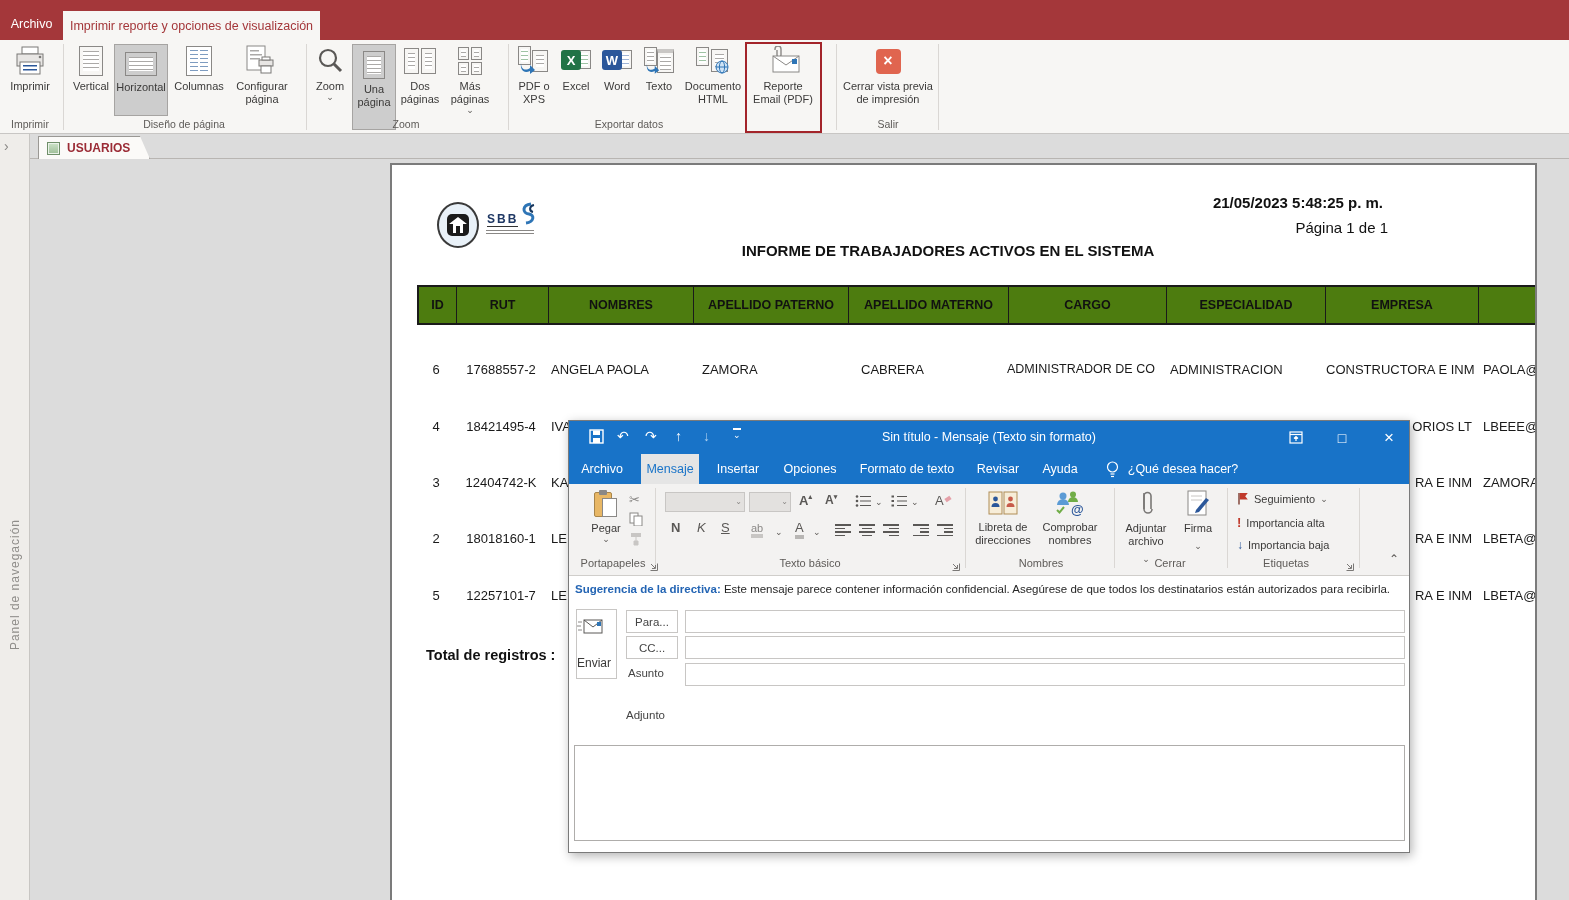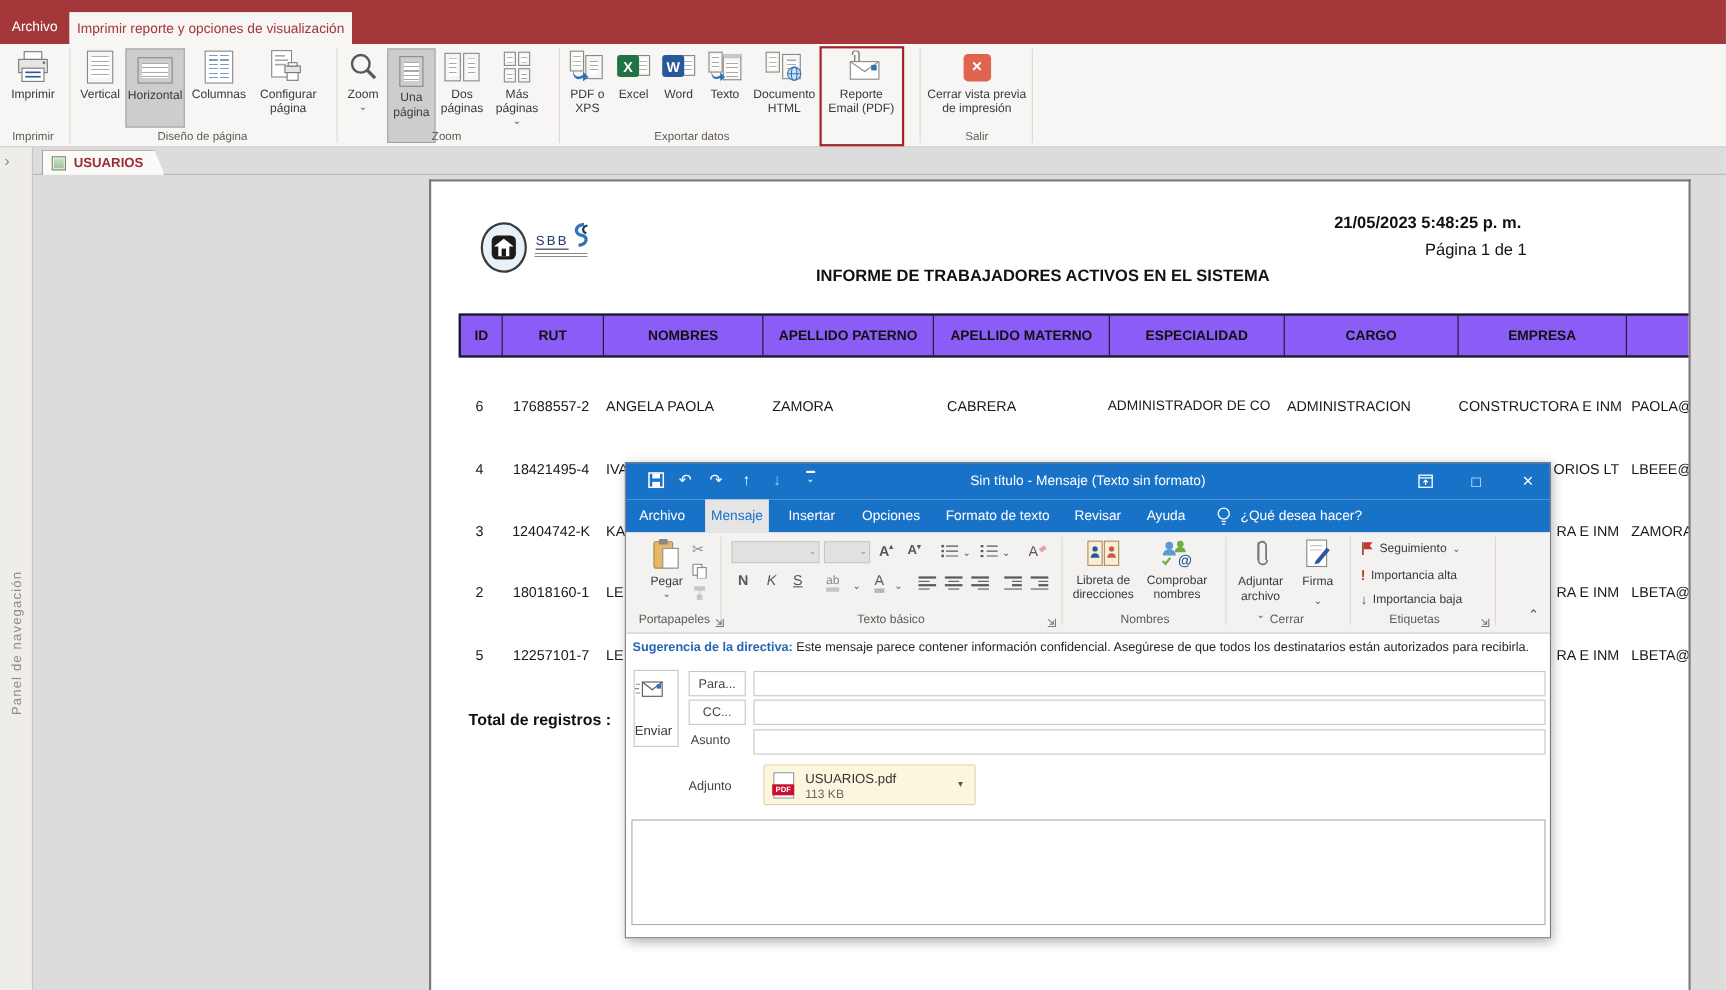--- a/index.html
+++ b/index.html
@@ -26,21 +26,21 @@
   .sheet{width:13px;height:19px;background:#fff;border:1px solid #8A8886;background-image:repeating-linear-gradient(to bottom,#9FC3A4 0 1px,transparent 1px 4px);background-clip:content-box;padding:2px}
   .redbox{border:2px solid #A3242A}
   
   .navstrip{left:0;top:134px;width:30px;height:766px;background:#EFEDEA;border-right:1px solid #C8C6C3}
   .vtext{writing-mode:vertical-rl;transform:rotate(180deg);font-size:12px;color:#8F8D8A;letter-spacing:1px}
   .objtab{left:38px;top:136px;width:112px;height:23px;background:#FBFAF8;border:1px solid #9A9894;border-bottom:none;clip-path:polygon(0 0,91% 0,100% 100%,0 100%);display:flex;align-items:center;gap:7px;padding-left:8px}
   .objtab .txt{font-size:12px;font-weight:bold;color:#9B2B35}
   .tabicon{width:13px;height:13px;border:1px solid #6F8F69;background:linear-gradient(#CDE3C8,#9DBD97);box-shadow:inset 0 0 0 1px #EAF2E8}
   
   .pagecv{left:390px;top:163px;width:1147px;height:737px;background:#fff;border:2px solid #7B7B7B;border-bottom:none;overflow:hidden}
-  .thdr{display:flex;border:2px solid #1a1a1a;background:#8b5cf6;height:40px}
+  .thdr{display:flex;border:2px solid #1a1a1a;background:#4d7c0f;height:40px}
   .thdr>div{border-right:1.5px solid #1a1a1a;display:flex;align-items:center;justify-content:center;font-size:12.5px;font-weight:bold;color:#111}
   .thdr>div:last-child{border-right:none}
   .trow{display:flex;height:20px;font-size:13px;color:#1a1a1a}
   .trow>div{display:flex;align-items:center;overflow:hidden;white-space:nowrap}
   .c0{width:38px;flex:none;justify-content:center}.c1{width:92px;flex:none;justify-content:center}
   .c2{width:145px;flex:none;padding-left:4px}.c3{width:155px;flex:none;padding-left:10px}
   .c4{width:160px;flex:none;padding-left:14px}.c5{width:158px;flex:none;font-size:12.5px}
   .c6{width:159px;flex:none;padding-left:5px}.c7{width:153px;flex:none;padding-left:2px}
   .c8{width:62px;flex:none;padding-left:6px}
   .c7r{justify-content:flex-end;padding-right:5px}
@@ -280,40 +280,40 @@
 <div class="abs pagecv">
 
   <div class="abs" style="left:45px;top:37px;width:120px;height:48px">
     <div class="abs" style="left:0;top:0;width:42px;height:46px;border:2px solid #3A3A3A;border-radius:50%;background:#E9F1F8;display:flex;align-items:center;justify-content:center">
       <svg width="24" height="24" viewBox="0 0 24 24">
           <rect x="1" y="1" width="22" height="22" rx="5" fill="#1b1b1b"></rect>
           <path d="M12 4 L21 11 H17 V20 H7 V11 H3 Z" fill="#fff"></path>
           <rect x="10" y="13" width="4" height="7" fill="#1b1b1b"></rect>
         </svg>
     </div>
-    <div class="abs" style="left:50px;top:10px;font-size:12px;font-weight:normal;color:#1F3864;letter-spacing:2px;border-bottom:1px solid #333">SBB</div>
+    <div class="abs" style="left:50px;top:10px;font-size:12px;font-weight:bold;color:#1F3864;letter-spacing:2px;border-bottom:1px solid #333">SBB</div>
     <div class="abs" style="left:49px;top:28px;width:48px;height:5px;background-image:repeating-linear-gradient(to bottom,#8A8886 0 1px,transparent 1px 3px)"></div>
     <svg class="abs" style="left:82px;top:0" width="18" height="24" viewBox="0 0 18 24">
         <path d="M12 2 C3 3 3 11 10 12 C16 13 15 20 7 21" fill="none" stroke="#2E75B6" stroke-width="3"></path>
         <path d="M15 3 C10 4 10 9 14 10" fill="none" stroke="#17375E" stroke-width="2"></path>
       </svg>
   </div>
 
   <div class="abs" style="right:152px;top:29px;font-size:15px;font-weight:bold;color:#111">21/05/2023 5:48:25 p. m.</div>
   <div class="abs" style="right:147px;top:54px;font-size:15px;color:#111">Página 1 de 1</div>
   <div class="abs" style="left:300px;top:77px;width:512px;text-align:center;font-size:15px;font-weight:bold;color:#111">INFORME DE TRABAJADORES ACTIVOS EN EL SISTEMA</div>
 
   <div class="abs thdr" style="left:25px;top:120px;width:1122px">
     <div style="width:38px">ID</div>
     <div style="width:92px">RUT</div>
     <div style="width:145px">NOMBRES</div>
     <div style="width:155px">APELLIDO PATERNO</div>
     <div style="width:160px">APELLIDO MATERNO</div>
+    <div style="width:158px">CARGO</div>
     <div style="width:159px">ESPECIALIDAD</div>
-    <div style="width:158px">CARGO</div>
     <div style="width:153px">EMPRESA</div>
     <div style="flex:1"></div>
   </div>
 
   <div class="abs trow" style="left:25px;top:194px;width:1122px">
     <div class="c0">6</div>
     <div class="c1">17688557-2</div>
     <div class="c2">ANGELA PAOLA</div>
     <div class="c3">ZAMORA</div>
     <div class="c4">CABRERA</div>
@@ -632,24 +632,14 @@
       <span>Para...</span>
     </div>
   <div class="fieldinp" style="top:189px"></div>
   <div class="fieldbtn" style="left:57px;top:215px">
       <span>CC...</span>
     </div>
   <div class="fieldinp" style="top:215px"></div>
   <div class="abs" style="left:59px;top:246px;font-size:11.5px;color:#444">Asunto</div>
   <div class="fieldinp" style="top:242px"></div>
   <div class="abs" style="left:57px;top:288px;font-size:11.5px;color:#444">Adjunto</div>
-  <div class="chip">
-    <div class="pdfdoc">
-      <div class="pdfband">
-          <span>PDF</span>
-        </div>
-    </div>
-    <div class="abs" style="left:37px;top:5px;font-size:12px;color:#333">USUARIOS.pdf</div>
-    <div class="abs" style="left:37px;top:20px;font-size:11px;color:#666">113 KB</div>
-    <div class="abs" style="left:176px;top:11px;font-size:9px;color:#555">▾</div>
-  </div>
   <div class="ebody"></div>
 </div>
 
 </body></html>

